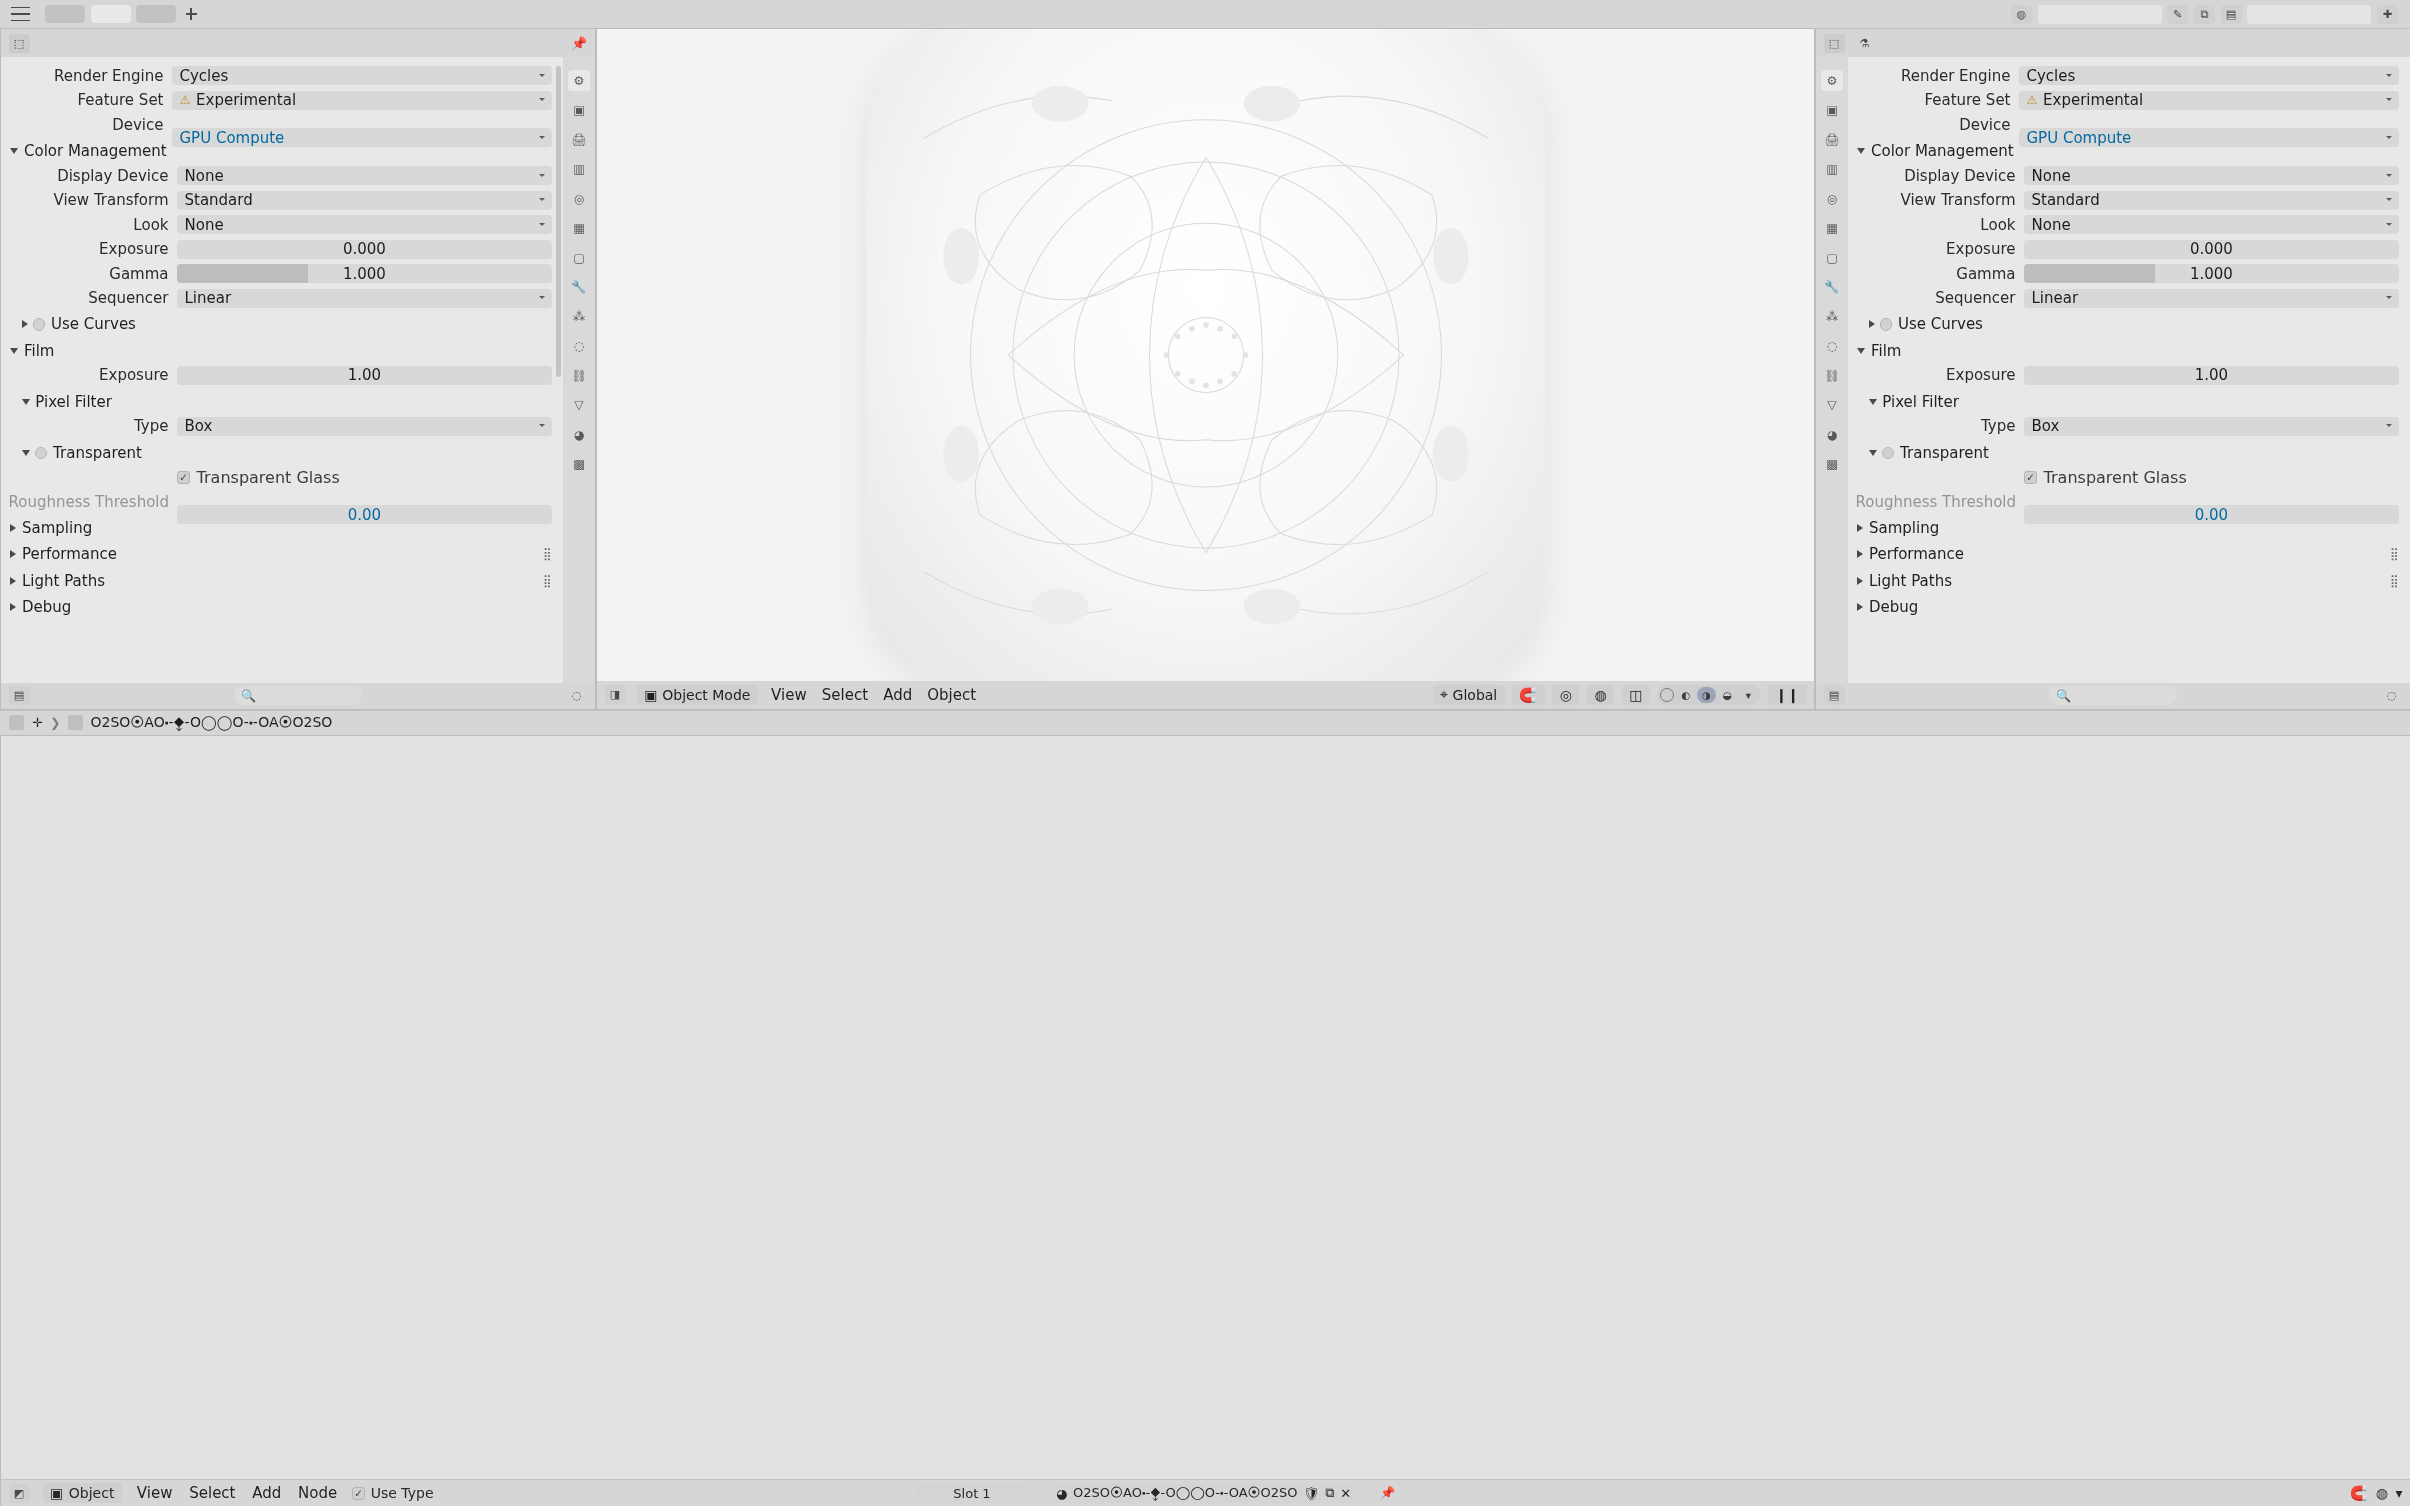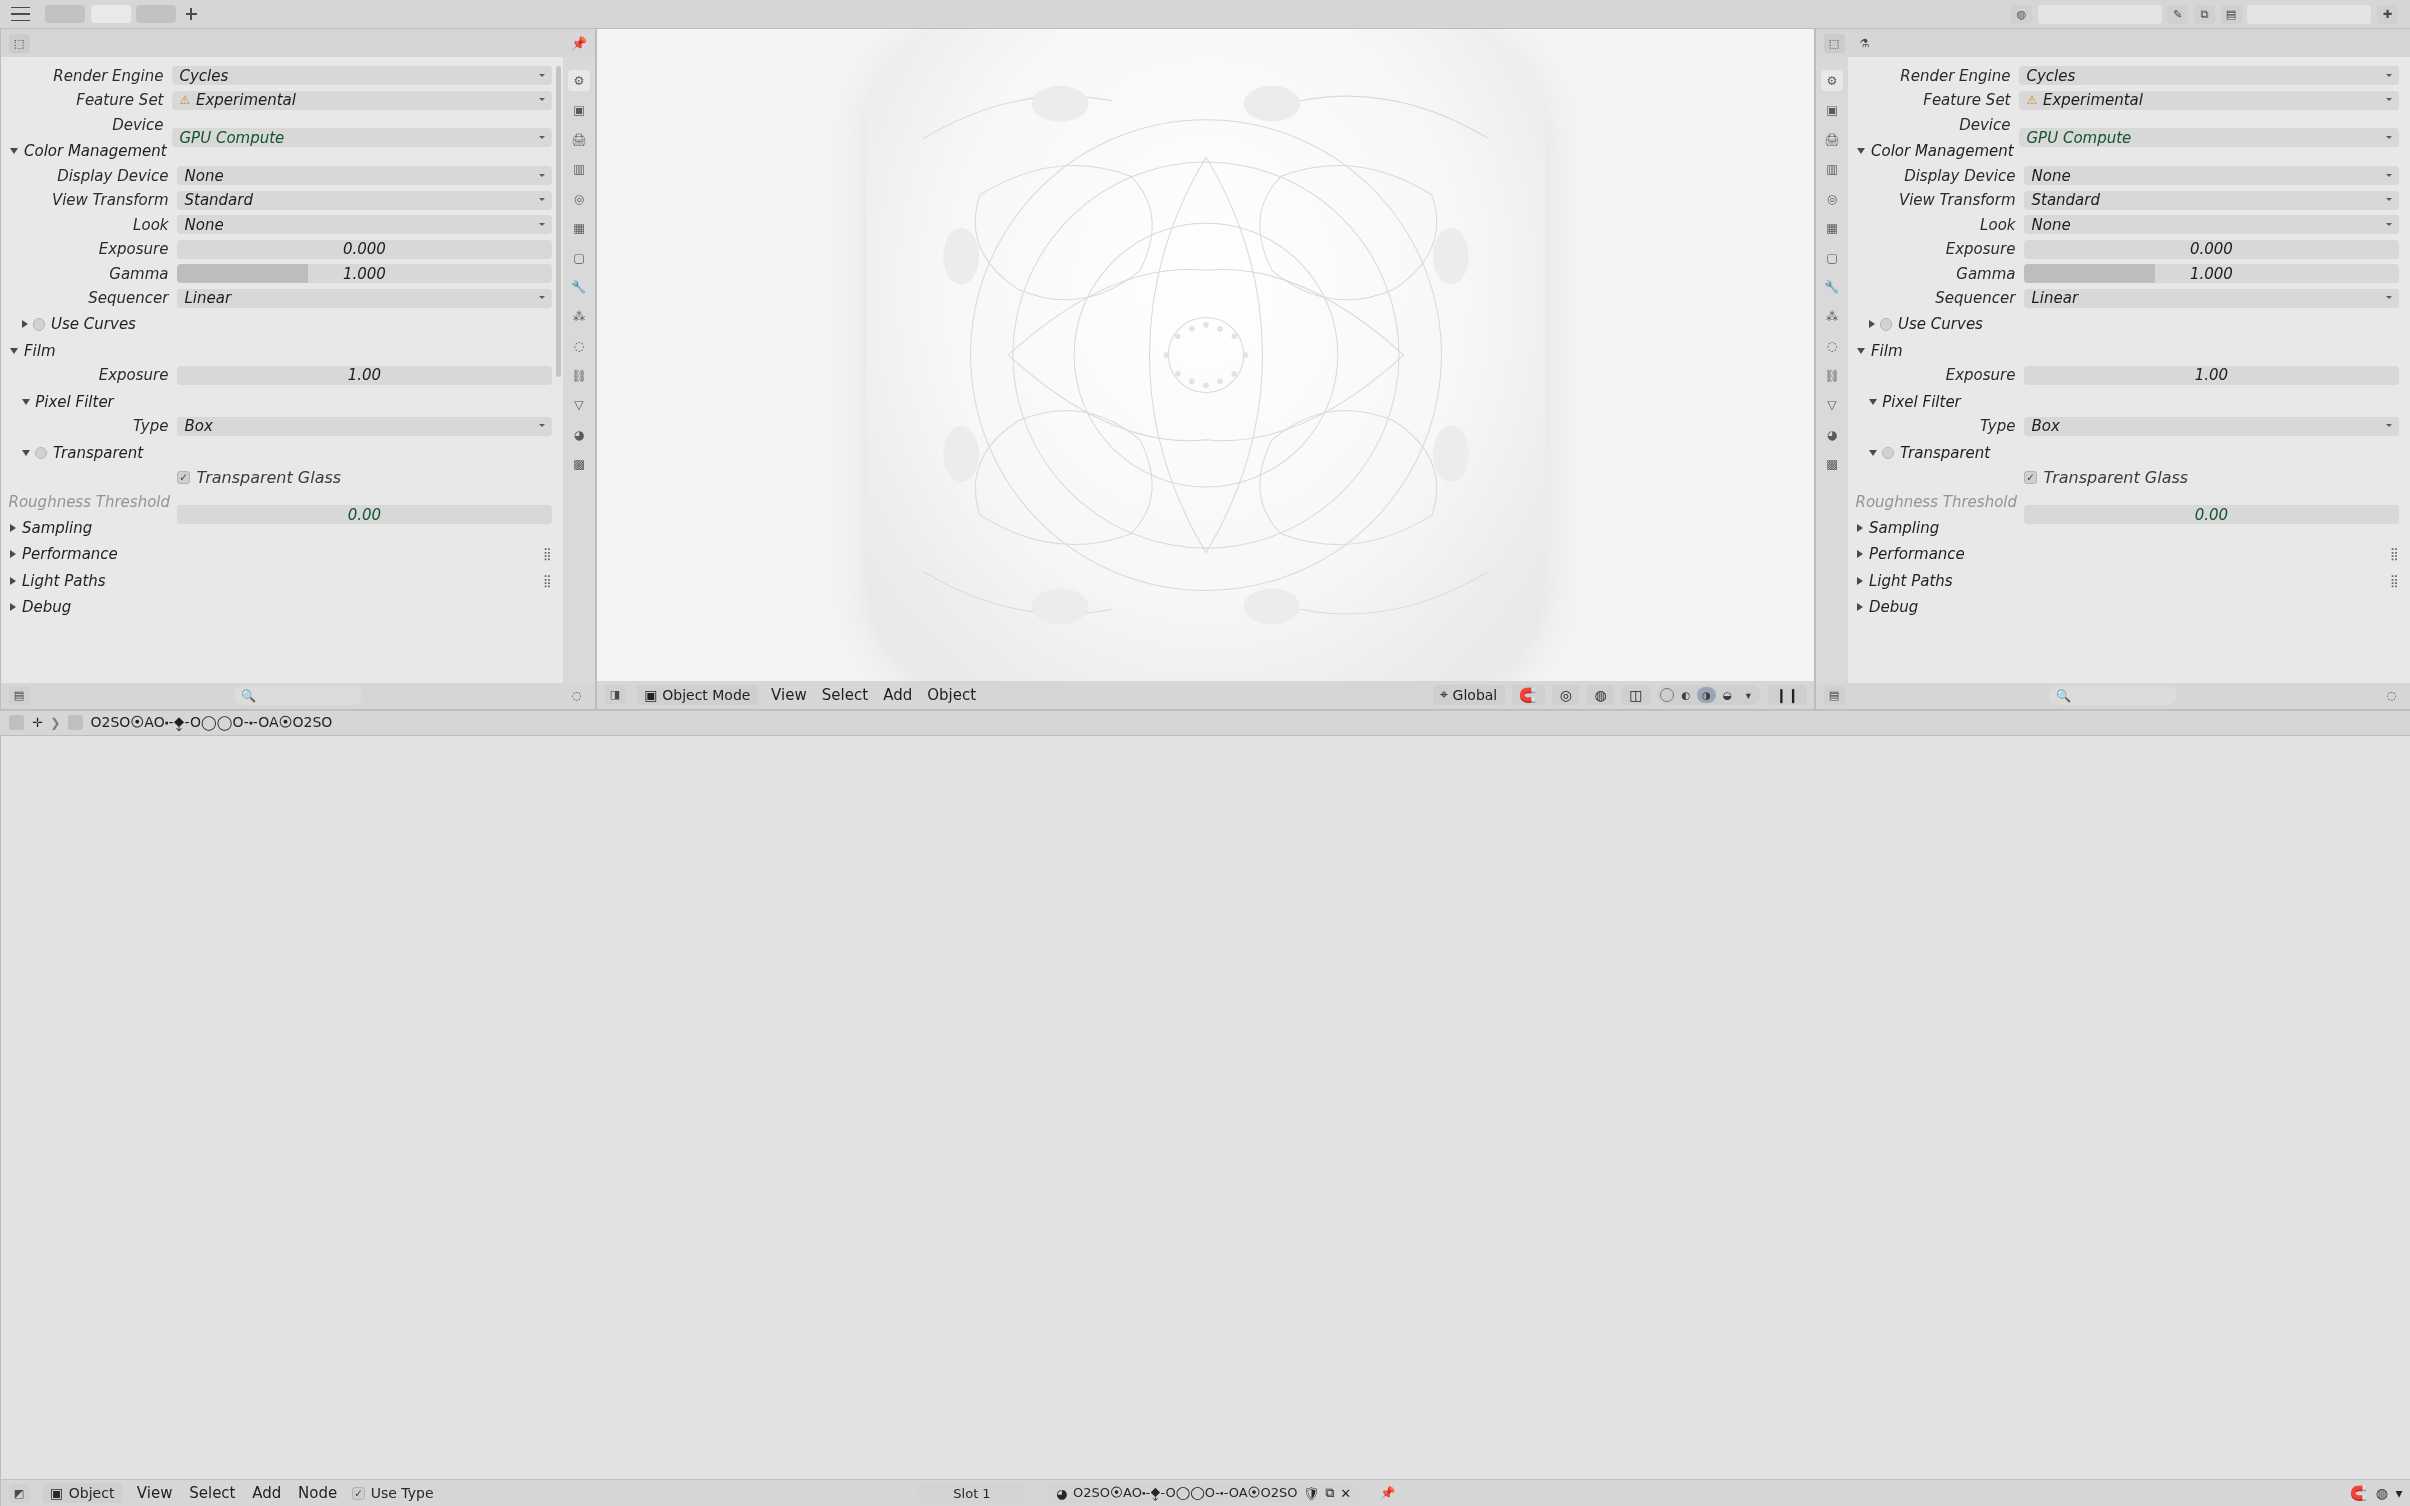--- a/index.html
+++ b/index.html
@@ -139,21 +139,20 @@
     font-size: 12.2px;
     color: #5a5a5a;
     background: transparent;
   }
   .ptab.active { background: #e8e8e8; }
   .props-content {
     flex: 1;
     padding: 7.5px 11.3px 0 7.5px;
     overflow: hidden;
     position: relative;
-    font-style: italic;
   }
   .props-scroll-pin {
     position: absolute;
     right: 1.9px;
     width: 5.6px;
     background: #c4c4c4;
     border-radius: 2.8px;
   }
   .row {
     display: flex;
@@ -185,21 +184,21 @@
   .fld.dropdown:after {
     content: "";
     position: absolute;
     right: 6.6px; top: 50%;
     width: 0; height: 0;
     margin-top: -1.9px;
     border-left: 3.8px solid transparent;
     border-right: 3.8px solid transparent;
     border-top: 3.8px solid #5c5c5c;
   }
-  .fld.disabled { color: #14532d; background: #d8d8d8; margin-top: 26px; }
+  .fld.disabled { color: #0369a1; background: #d8d8d8; margin-top: 26px; }
   .fld.value { justify-content: center; }
   .fld.slider {
     background: linear-gradient(to right, #bdbdbd 0 35%, #d8d8d8 35% 100%);
     justify-content: center;
   }
   .fld.slider.full {
     background: linear-gradient(to right, #bdbdbd 0 0%, #d8d8d8 0% 100%);
   }
   .fld .warn {
     color: #c98a2a;

